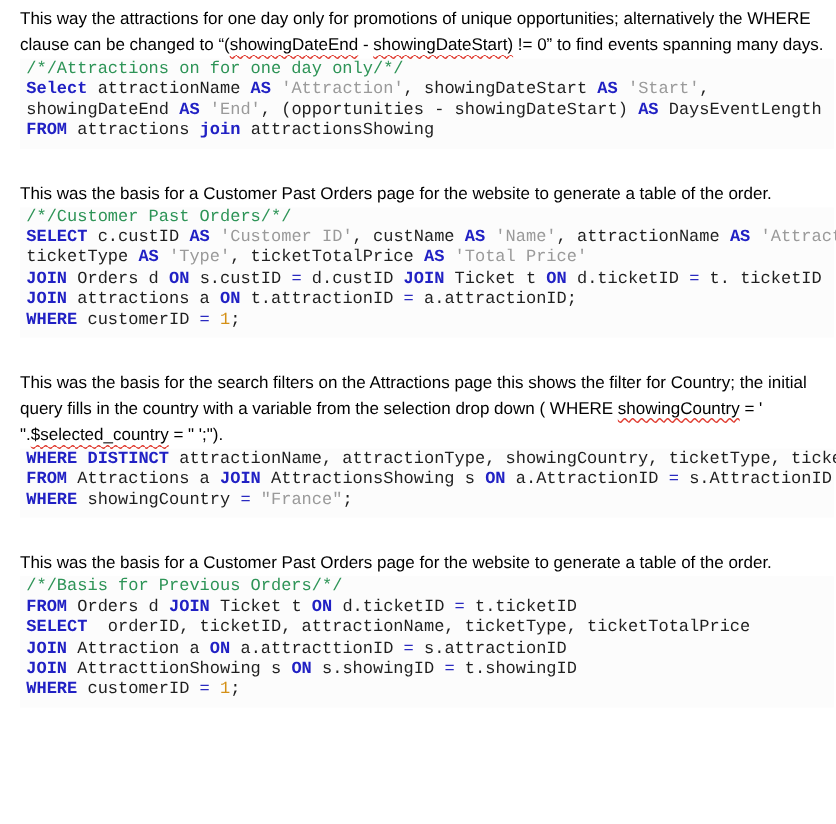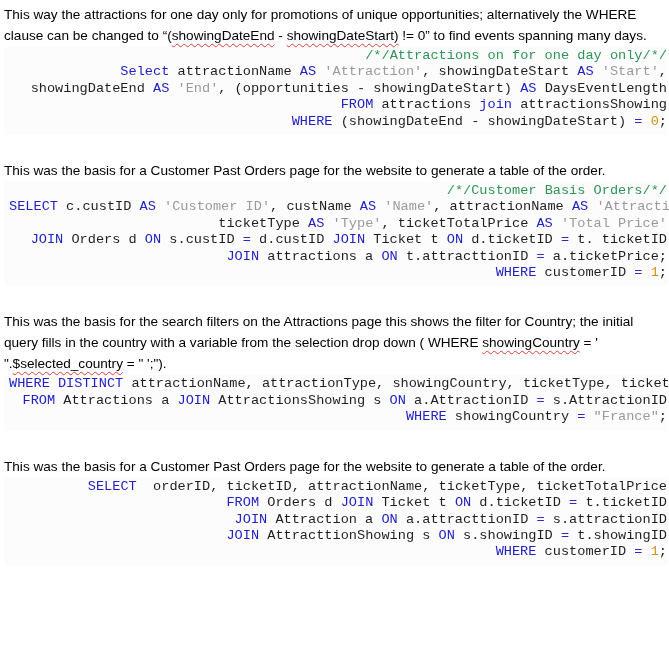--- a/index.html
+++ b/index.html
@@ -7,21 +7,21 @@
     padding: 0;
     background: #ffffff;
   }
   body {
     width: 669px;
     height: 659px;
     overflow: hidden;
     font-family: "Liberation Sans", sans-serif;
   }
   #doc {
-    padding: 4px 2px 0 4px;
+    padding: 4px 2px 0 16px;
   }
   .para {
     margin: 0 0 1px 0;
     font-size: 13.6px;
     line-height: 21px;
     color: #000000;
     letter-spacing: 0px;
   }
   .sq {
     text-decoration-line: underline;
@@ -34,57 +34,56 @@
   .code {
     font-family: "Liberation Mono", monospace;
     font-size: 13.6px;
     line-height: 16.4px;
     background: #fcfcfc;
     padding: 1px 0 5px 5px;
     margin: 0 0 25px 0;
   }
   .line {
     white-space: pre;
-    text-align: right;
   }
-  .tk-kw { color: var(--keyword); font-weight: normal; }
+  .tk-kw { color: var(--keyword); font-weight: bold; }
   .tk-id { color: var(--identifier); }
   .tk-str { color: var(--string); }
   .tk-com { color: var(--comment); }
   .tk-num { color: var(--number); }
   .tk-op { color: var(--operator); }
 </style>
 </head>
 <body>
 
 <div id="doc">
     <p class="para"><span>This way the attractions for one day only for promotions of unique opportunities;  alternatively the WHERE clause can be changed to “(</span><span class="sq">showingDateEnd</span><span> - </span><span class="sq">showingDateStart)</span><span>  != 0” to find events spanning many days.</span></p>
     <div class="code">
       <div class="line"><span class="tk-com">/*/Attractions on for one day only/*/</span></div>
       <div class="line"><span class="tk-kw">Select </span><span class="tk-id">attractionName </span><span class="tk-kw">AS </span><span class="tk-str">'Attraction'</span><span class="tk-id">, showingDateStart </span><span class="tk-kw">AS </span><span class="tk-str">'Start'</span><span class="tk-id">,</span></div>
       <div class="line"><span class="tk-id">showingDateEnd </span><span class="tk-kw">AS </span><span class="tk-str">'End'</span><span class="tk-id">, (opportunities - showingDateStart) </span><span class="tk-kw">AS </span><span class="tk-id">DaysEventLength</span></div>
       <div class="line"><span class="tk-kw">FROM </span><span class="tk-id">attractions </span><span class="tk-kw">join </span><span class="tk-id">attractionsShowing</span></div>
-      <div class="line"><span class="tk-kw">WHERE </span><span class="tk-id">(showingDateEnd - showingDateStart) </span><span class="tk-op">= </span><span class="tk-num">0</span><span class="tk-id">;</span></div>
     </div>
     <p class="para"><span>This was the basis for a Customer Past Orders page for the website to generate a table of the order.</span></p>
     <div class="code">
-      <div class="line"><span class="tk-com">/*/Customer Basis Orders/*/</span></div>
+      <div class="line"><span class="tk-com">/*/Customer Past Orders/*/</span></div>
       <div class="line"><span class="tk-kw">SELECT </span><span class="tk-id">c.custID </span><span class="tk-kw">AS </span><span class="tk-str">'Customer ID'</span><span class="tk-id">, custName </span><span class="tk-kw">AS </span><span class="tk-str">'Name'</span><span class="tk-id">, attractionName </span><span class="tk-kw">AS </span><span class="tk-str">'Attraction'</span></div>
       <div class="line"><span class="tk-id">ticketType </span><span class="tk-kw">AS </span><span class="tk-str">'Type'</span><span class="tk-id">, ticketTotalPrice </span><span class="tk-kw">AS </span><span class="tk-str">'Total Price'</span></div>
       <div class="line"><span class="tk-kw">JOIN </span><span class="tk-id">Orders d </span><span class="tk-kw">ON </span><span class="tk-id">s.custID </span><span class="tk-op">= </span><span class="tk-id">d.custID </span><span class="tk-kw">JOIN </span><span class="tk-id">Ticket t </span><span class="tk-kw">ON </span><span class="tk-id">d.ticketID </span><span class="tk-op">= </span><span class="tk-id">t. ticketID</span></div>
-      <div class="line"><span class="tk-kw">JOIN </span><span class="tk-id">attractions a </span><span class="tk-kw">ON </span><span class="tk-id">t.attracttionID </span><span class="tk-op">= </span><span class="tk-id">a.ticketPrice;</span></div>
+      <div class="line"><span class="tk-kw">JOIN </span><span class="tk-id">attractions a </span><span class="tk-kw">ON </span><span class="tk-id">t.attractionID </span><span class="tk-op">= </span><span class="tk-id">a.attractionID;</span></div>
       <div class="line"><span class="tk-kw">WHERE </span><span class="tk-id">customerID </span><span class="tk-op">= </span><span class="tk-num">1</span><span class="tk-id">;</span></div>
     </div>
     <p class="para"><span>This was the basis for the search filters on the Attractions page this shows the filter for Country; the initial query fills in the country with a variable from the selection drop down ( WHERE </span><span class="sq">showingCountry</span><span> = ' ".</span><span class="sq">$selected_country</span><span> = " ';").</span></p>
     <div class="code">
       <div class="line"><span class="tk-kw">WHERE DISTINCT </span><span class="tk-id">attractionName, attractionType, showingCountry, ticketType, ticketPrice</span></div>
       <div class="line"><span class="tk-kw">FROM </span><span class="tk-id">Attractions a </span><span class="tk-kw">JOIN </span><span class="tk-id">AttractionsShowing s </span><span class="tk-kw">ON </span><span class="tk-id">a.AttractionID </span><span class="tk-op">= </span><span class="tk-id">s.AttractionID</span></div>
       <div class="line"><span class="tk-kw">WHERE </span><span class="tk-id">showingCountry </span><span class="tk-op">= </span><span class="tk-str">"France"</span><span class="tk-id">;</span></div>
     </div>
     <p class="para"><span>This was the basis for a Customer Past Orders page for the website to generate a table of the order.</span></p>
     <div class="code">
+      <div class="line"><span class="tk-com">/*/Basis for Previous Orders/*/</span></div>
+      <div class="line"><span class="tk-kw">FROM </span><span class="tk-id">Orders d </span><span class="tk-kw">JOIN </span><span class="tk-id">Ticket t </span><span class="tk-kw">ON </span><span class="tk-id">d.ticketID </span><span class="tk-op">= </span><span class="tk-id">t.ticketID</span></div>
       <div class="line"><span class="tk-kw">SELECT </span><span class="tk-id"> orderID, ticketID, attractionName, ticketType, ticketTotalPrice</span></div>
-      <div class="line"><span class="tk-kw">FROM </span><span class="tk-id">Orders d </span><span class="tk-kw">JOIN </span><span class="tk-id">Ticket t </span><span class="tk-kw">ON </span><span class="tk-id">d.ticketID </span><span class="tk-op">= </span><span class="tk-id">t.ticketID</span></div>
       <div class="line"><span class="tk-kw">JOIN </span><span class="tk-id">Attraction a </span><span class="tk-kw">ON </span><span class="tk-id">a.attracttionID </span><span class="tk-op">= </span><span class="tk-id">s.attractionID</span></div>
       <div class="line"><span class="tk-kw">JOIN </span><span class="tk-id">AttracttionShowing s </span><span class="tk-kw">ON </span><span class="tk-id">s.showingID </span><span class="tk-op">= </span><span class="tk-id">t.showingID</span></div>
       <div class="line"><span class="tk-kw">WHERE </span><span class="tk-id">customerID </span><span class="tk-op">= </span><span class="tk-num">1</span><span class="tk-id">;</span></div>
     </div>
   </div>
 
 </body></html>

